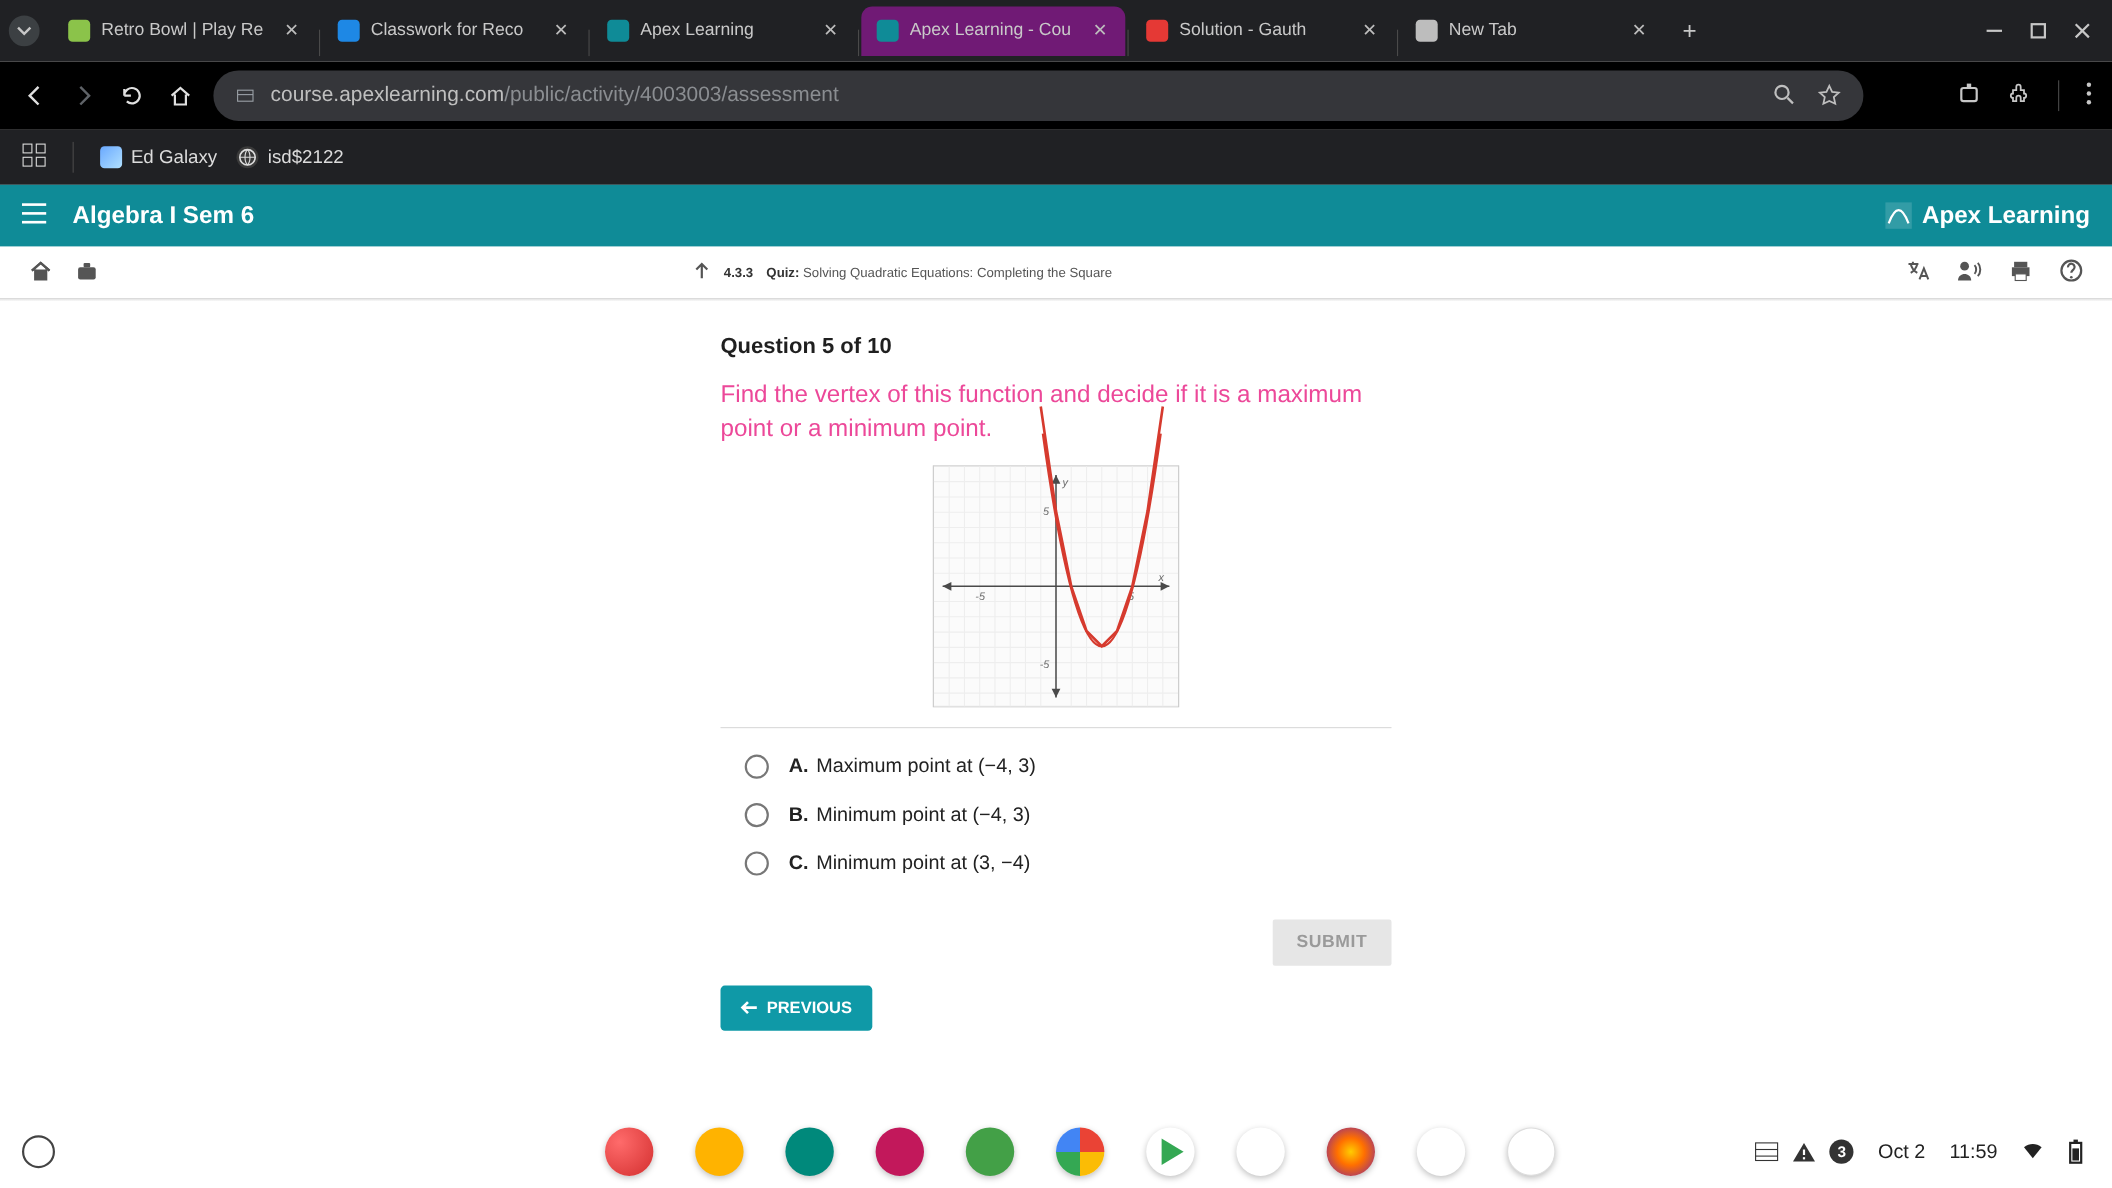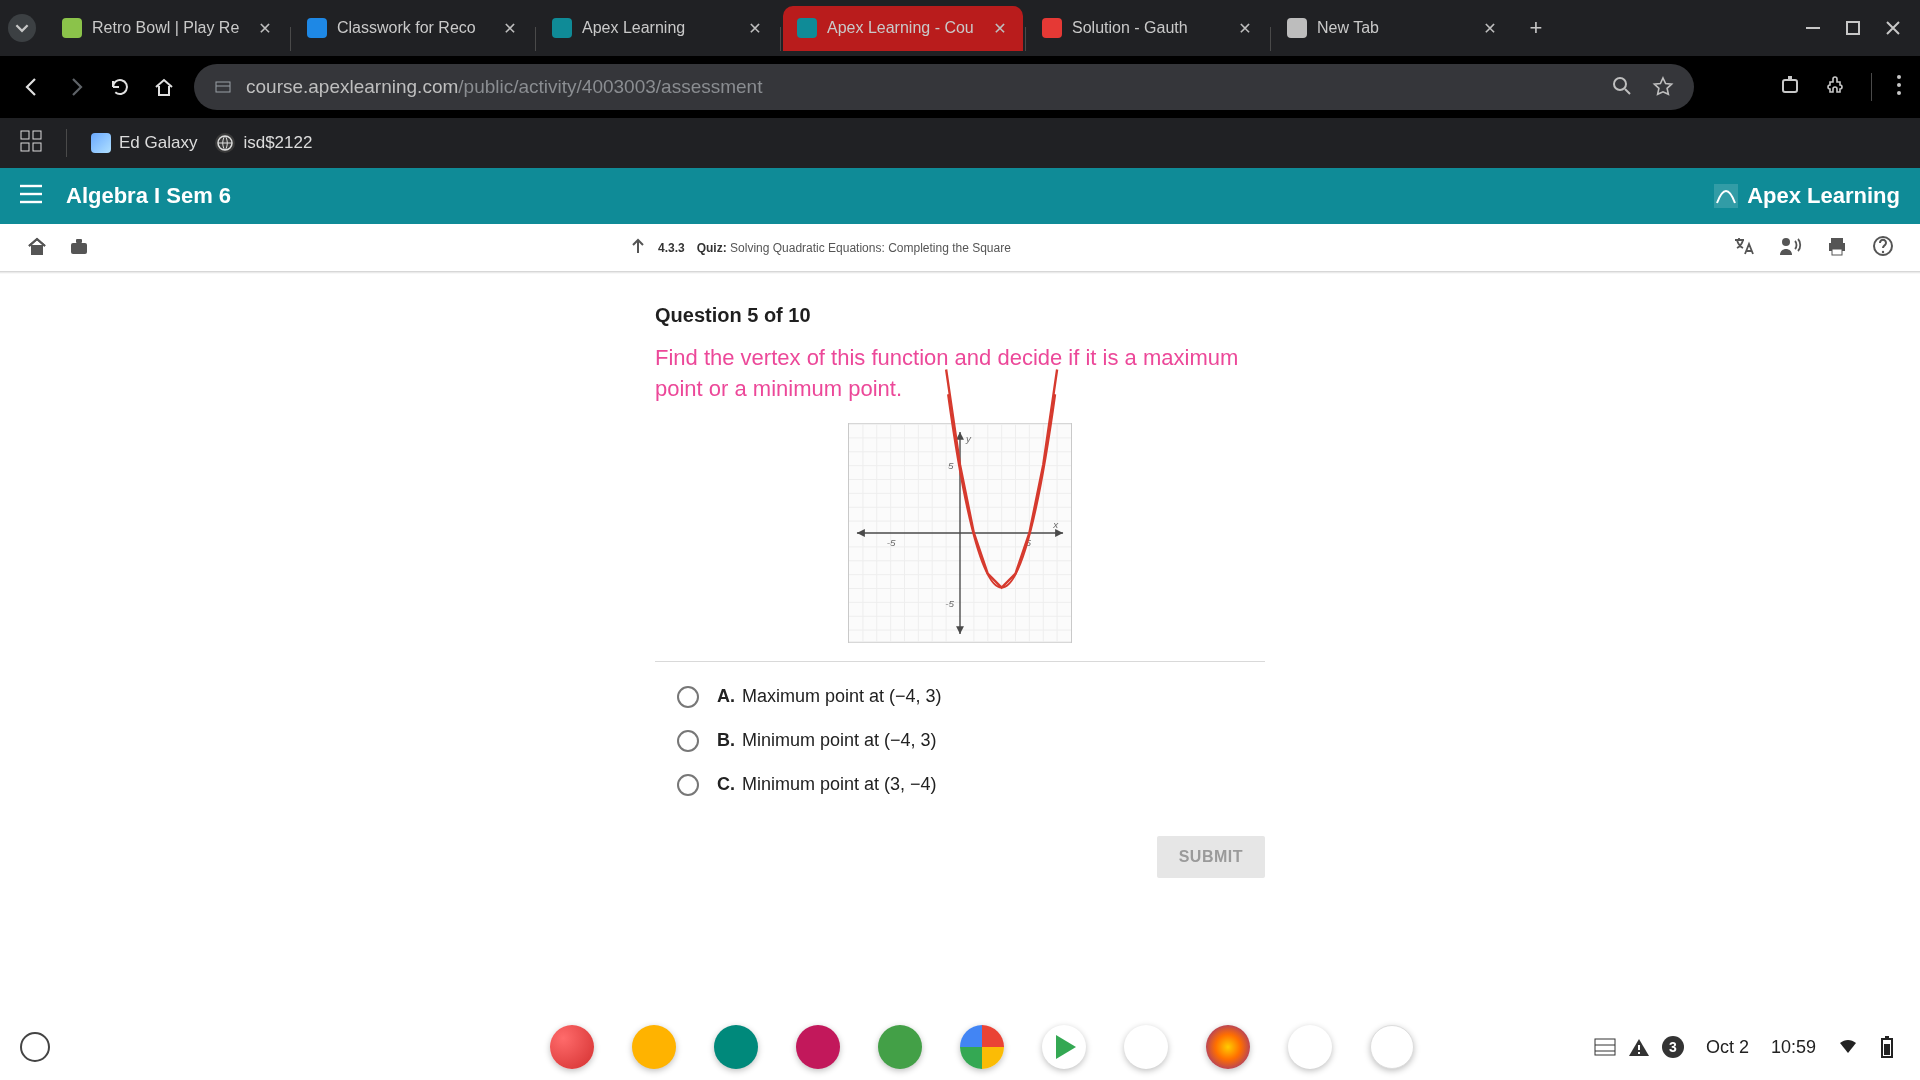--- a/index.html
+++ b/index.html
@@ -2,21 +2,21 @@
 <html><head>
 <meta charset="utf-8">
 <style>
 * { margin:0; padding:0; box-sizing:border-box; font-family:Arial,Helvetica,sans-serif; }
 body { width:1920px; height:1080px; background:#fff; overflow:hidden; position:relative; }
 
 
 .tabstrip { background:#202124; height:56px; display:flex; align-items:center; padding:0 8px; color:#c7c7c7; }
 .tabdrop { width:28px; height:28px; display:flex; align-items:center; justify-content:center; border-radius:50%; background:#3c4043; margin-right:12px; }
 .tab { display:flex; align-items:center; height:45px; padding:0 14px; font-size:16px; color:#c9c9c9; gap:10px; border-radius:10px 10px 0 0; max-width:260px; min-width:240px; position:relative;}
-.tab.active { background:#b91c1c; }
+.tab.active { background:#701a75; }
 .tab .favicon { width:20px; height:20px; border-radius:4px; flex:0 0 20px; }
 .tab .title { white-space:nowrap; overflow:hidden; text-overflow:ellipsis; flex:1; }
 .tab .close { width:18px; height:18px; display:flex; align-items:center; justify-content:center; color:#bdbdbd; font-size:16px;}
 .tab-sep { width:1px; height:24px; background:#4a4a4a; margin:0 2px;}
 .newtab { margin-left:8px; color:#c7c7c7; font-size:22px; width:30px; text-align:center;}
 .wincontrols { margin-left:auto; display:flex; gap:22px; color:#c7c7c7; font-size:18px; padding-right:10px;}
 .wincontrols span svg { display:block; }
 
 
 .toolbar { background:#000000; height:62px; display:flex; align-items:center; padding:0 18px; gap:16px; }
@@ -360,20 +360,28 @@
         </div>
         <div class="choice">
           <span class="radio"></span>
   <span><span class="letter">C.</span> <span>Minimum point at (3, −4)</span></span>
         </div>
       </div>
 
     <div class="submit-row">
       <div class="submitbtn">SUBMIT</div>
     </div>
+    <div>
+      <div class="prevbtn">
+        <svg width="16" height="14">
+            <path d="M15 7H2M7 2L2 7l5 5" stroke="#fff" stroke-width="2.4" fill="none"></path>
+          </svg>
+        <span>PREVIOUS</span>
+      </div>
+    </div>
   </div>
 </div>
 
 <div class="shelf">
   <div class="launcher"></div>
   <div class="apps">
     <div class="app" style="background:radial-gradient(circle at 30% 30%,#ff6b6b,#d32f2f)"></div>
     <div class="app" style="background:#ffb300"></div>
     <div class="app" style="background:#00897b"></div>
     <div class="app" style="background:#c2185b"></div>
@@ -395,21 +403,21 @@
           <line x1="1" y1="14" x2="21" y2="14" stroke="#333"></line>
         </svg>
       <svg width="22" height="20">
           <path d="M11 2L21 19H1z" fill="#333"></path>
           <rect x="10" y="8" width="2" height="5" fill="#fff"></rect>
           <rect x="10" y="15" width="2" height="2" fill="#fff"></rect>
         </svg>
       <span class="badge">3</span>
     </span>
     <span>Oct 2</span>
-    <span>10:59</span>
+    <span>11:59</span>
     <svg width="20" height="16">
         <path d="M10 14L2 4c5-4 11-4 16 0z" fill="#222"></path>
       </svg>
     <svg width="14" height="22">
         <rect x="2" y="3" width="10" height="18" stroke="#222" fill="none" stroke-width="2"></rect>
         <rect x="5" y="0" width="4" height="3" fill="#222"></rect>
         <rect x="4" y="8" width="6" height="11" fill="#222"></rect>
       </svg>
   </div>
 </div>

